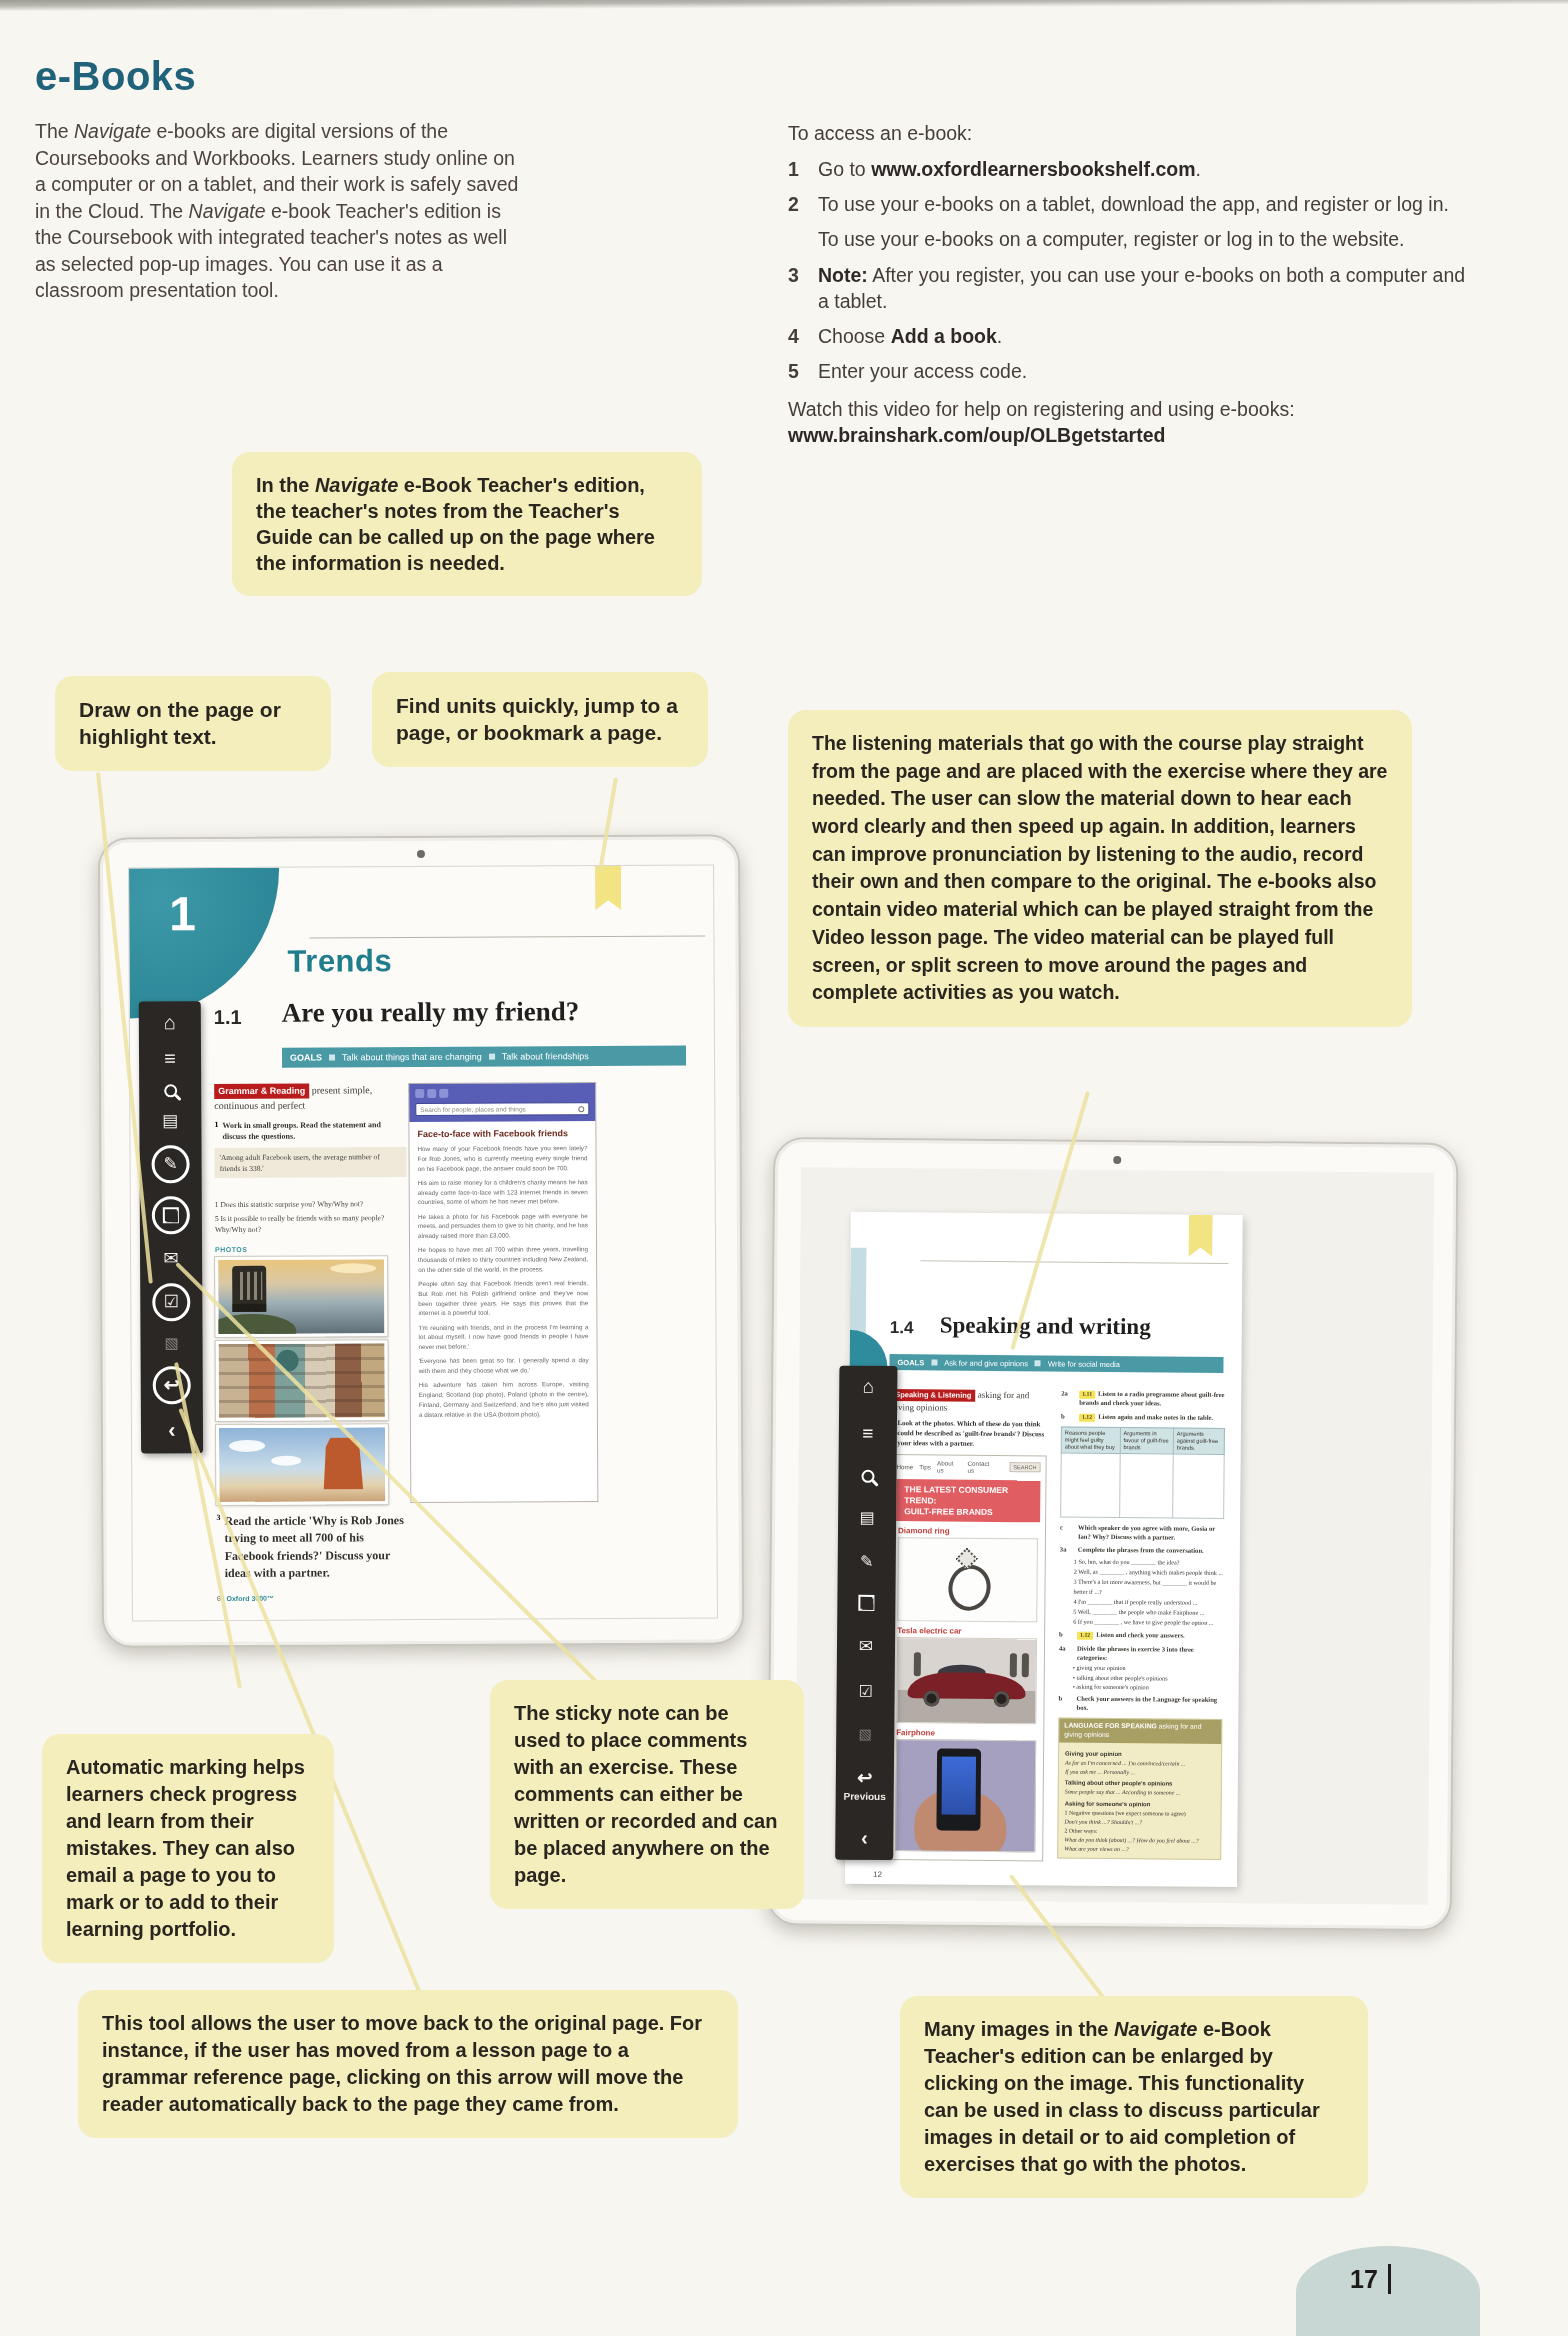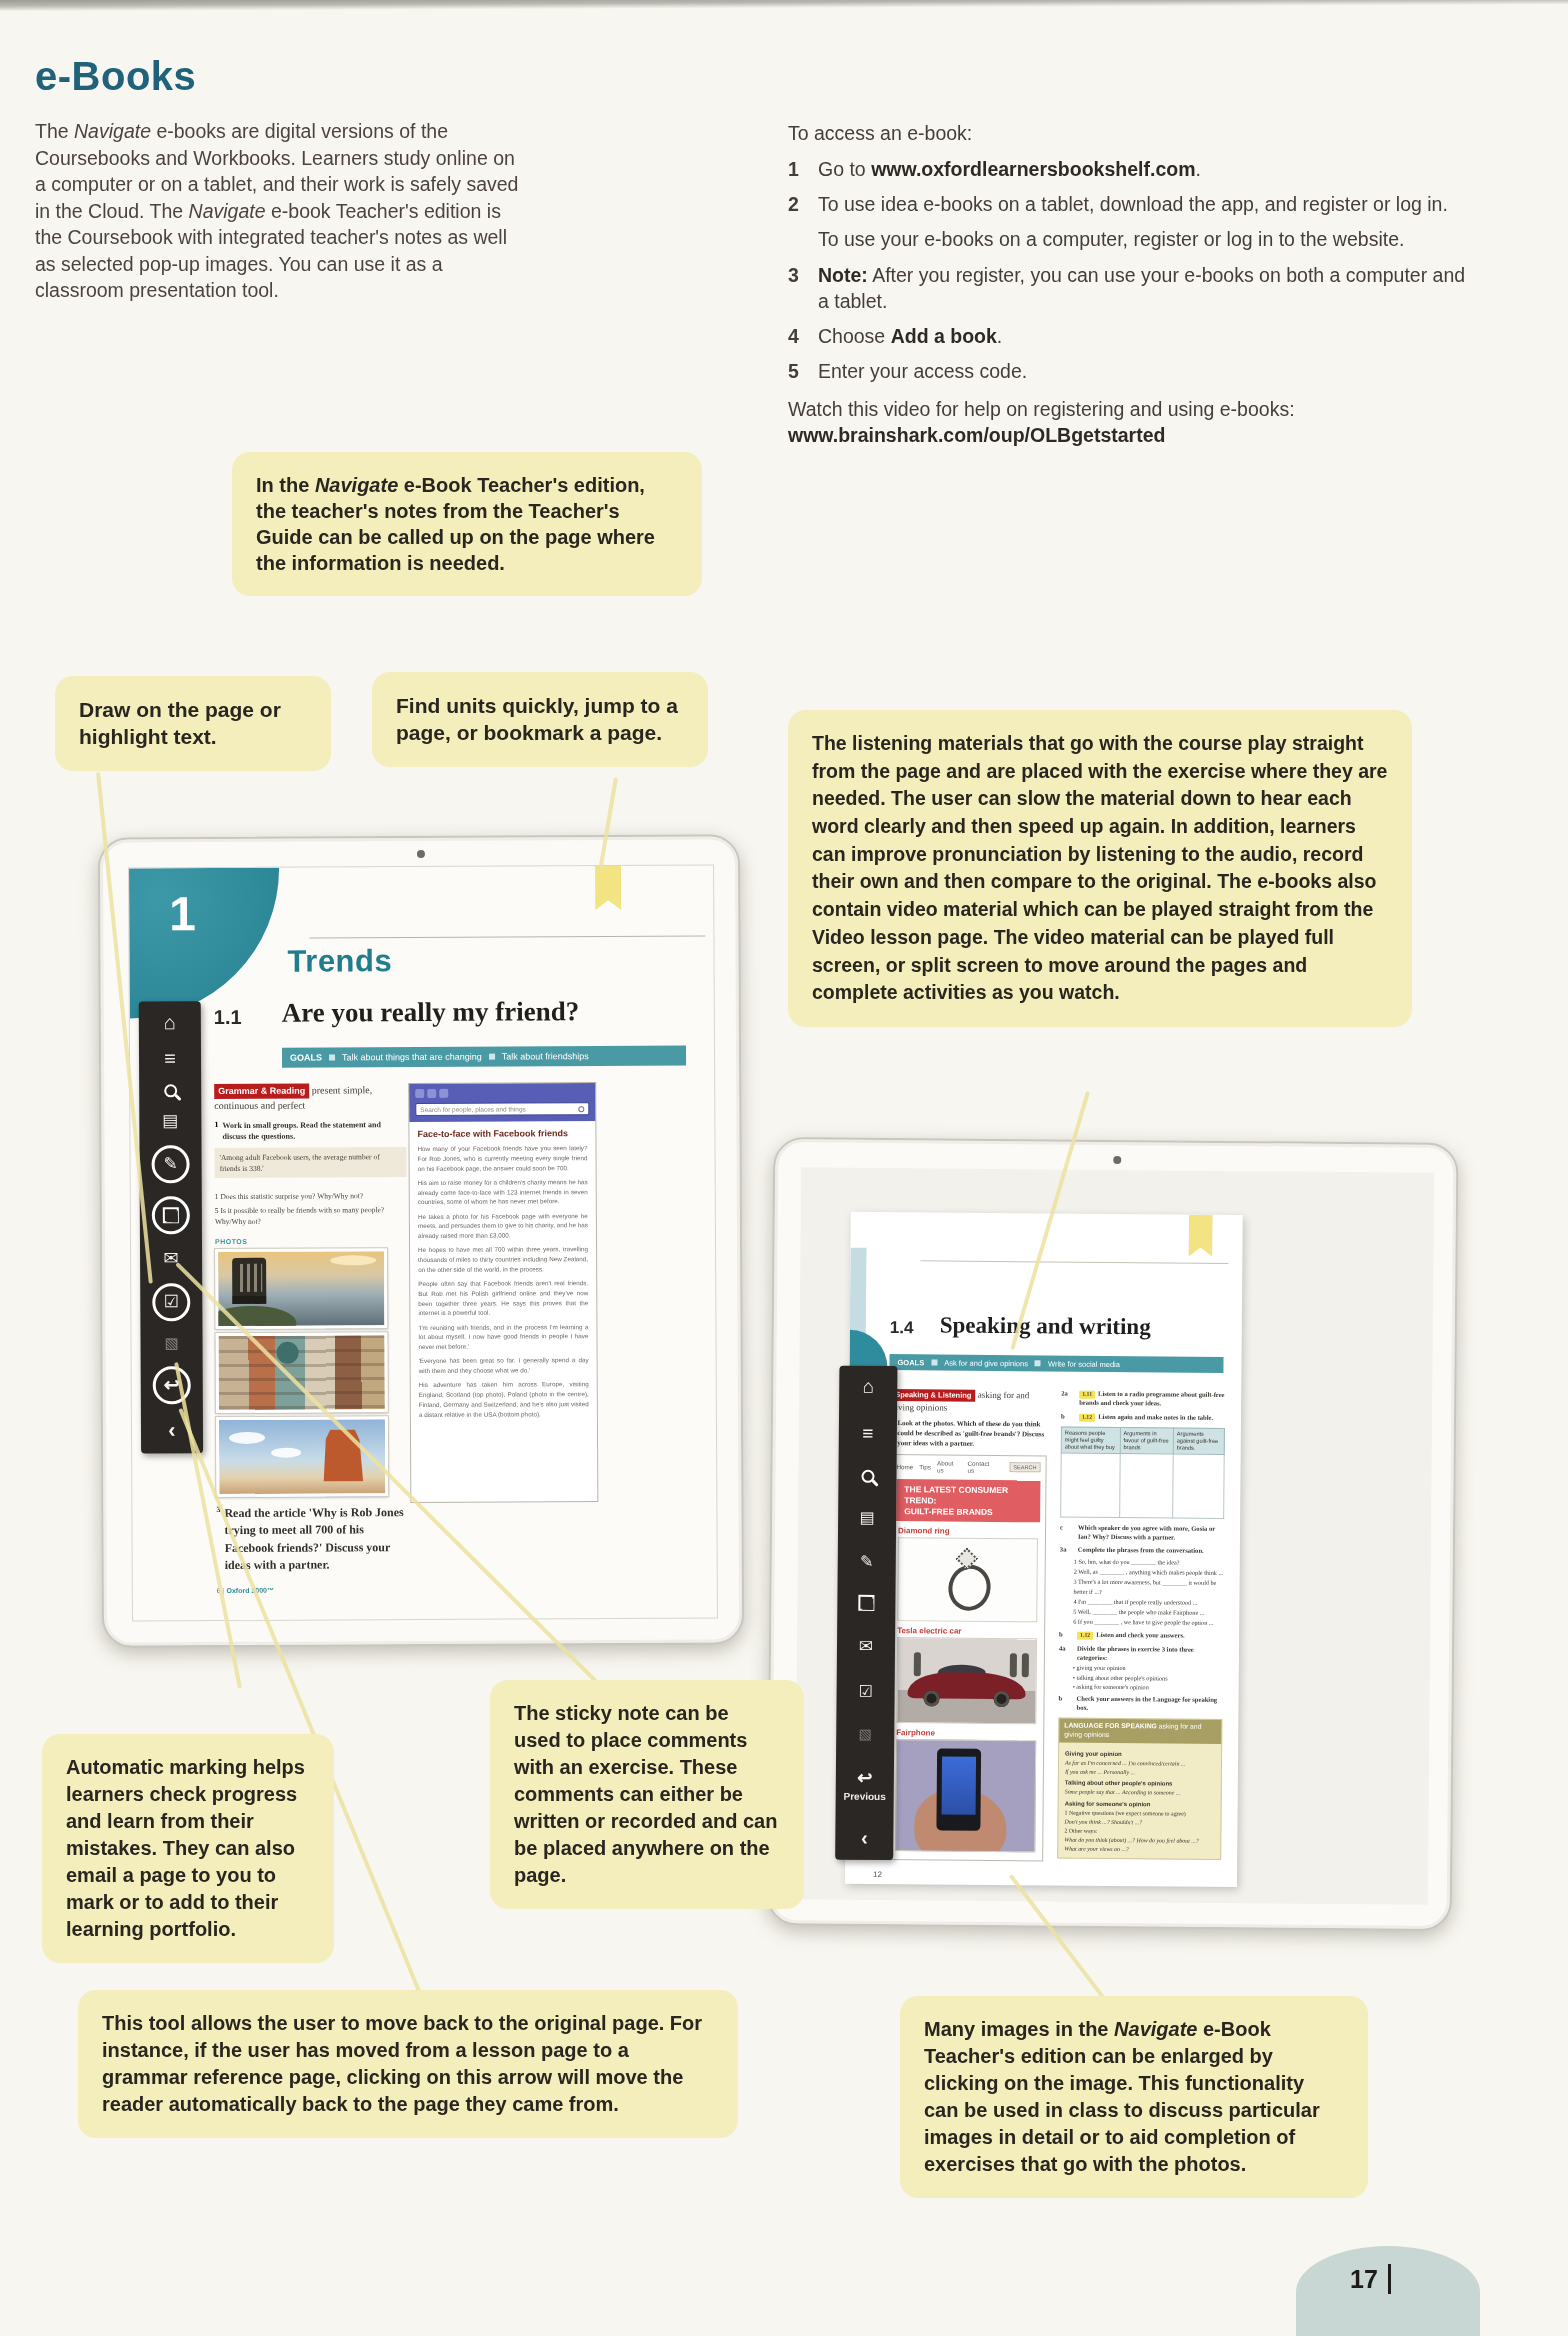--- a/index.html
+++ b/index.html
@@ -163,21 +163,21 @@
   <div class="intro"><span>The </span><i>Navigate</i><span> e-books are digital versions of the Coursebooks and Workbooks. Learners study online on a computer or on a tablet, and their work is safely saved in the Cloud. The </span><i>Navigate</i><span> e-book Teacher's edition is the Coursebook with integrated teacher's notes as well as selected pop-up images. You can use it as a classroom presentation tool.</span></div>
 
   <div class="access">
     <div class="hd">To access an e-book:</div>
     <div class="step">
       <span class="n">1</span>
       <span><span>Go to </span><b>www.oxfordlearnersbookshelf.com</b><span>.</span></span>
     </div>
     <div class="step">
       <span class="n">2</span>
-      <span>To use idea e-books on a tablet, download the app, and register or log in.</span>
+      <span>To use your e-books on a tablet, download the app, and register or log in.</span>
     </div>
     <div class="sub">To use your e-books on a computer, register or log in to the website.</div>
     <div class="step">
       <span class="n">3</span>
       <span><b>Note:</b><span> After you register, you can use your e-books on both a computer and a tablet.</span></span>
     </div>
     <div class="step">
       <span class="n">4</span>
       <span><span>Choose </span><b>Add a book</b><span>.</span></span>
     </div>
@@ -233,21 +233,21 @@
 
       <div style="position:absolute;left:84px;top:216px;width:192px;">
         <div style="font-size:9px;line-height:1.4;">
           <span class="chip">Grammar &amp; Reading</span><span class="serifreg" style="font-size:10px;"> present simple, continuous and perfect</span>
         </div>
         <div style="display:flex;gap:4px;margin-top:7px;">
           <span class="exnum" style="font-size:8px;">1</span>
           <span class="serifbold" style="font-size:8px;line-height:1.4;">Work in small groups. Read the statement and discuss the questions.</span>
         </div>
         <div class="serifreg" style="background:#efe9da;padding:4px 5px;margin-top:6px;font-size:7.5px;line-height:1.5;">'Among adult Facebook users, the average number of friends is 338.'</div>
-        <div class="serifreg" style="margin-top:14px;font-size:7.5px;line-height:1.45;">1  Does this statistic surprise you? Why/Why not?</div>
+        <div class="serifreg" style="margin-top:22px;font-size:7.5px;line-height:1.45;">1  Does this statistic surprise you? Why/Why not?</div>
         <div class="serifreg" style="margin-top:3px;font-size:7.5px;line-height:1.45;">5  Is it possible to really be friends with so many people? Why/Why not?</div>
         <div style="margin-top:10px;font-size:7px;font-weight:bold;color:#3f96a2;letter-spacing:.5px;">PHOTOS</div>
 
         <div style="margin-top:4px;">
           <div class="photo ph-edi">
               <div class="mon"></div>
               <div class="hill"></div>
               <div class="sky"></div>
             </div>
           <div class="photo ph-city">

